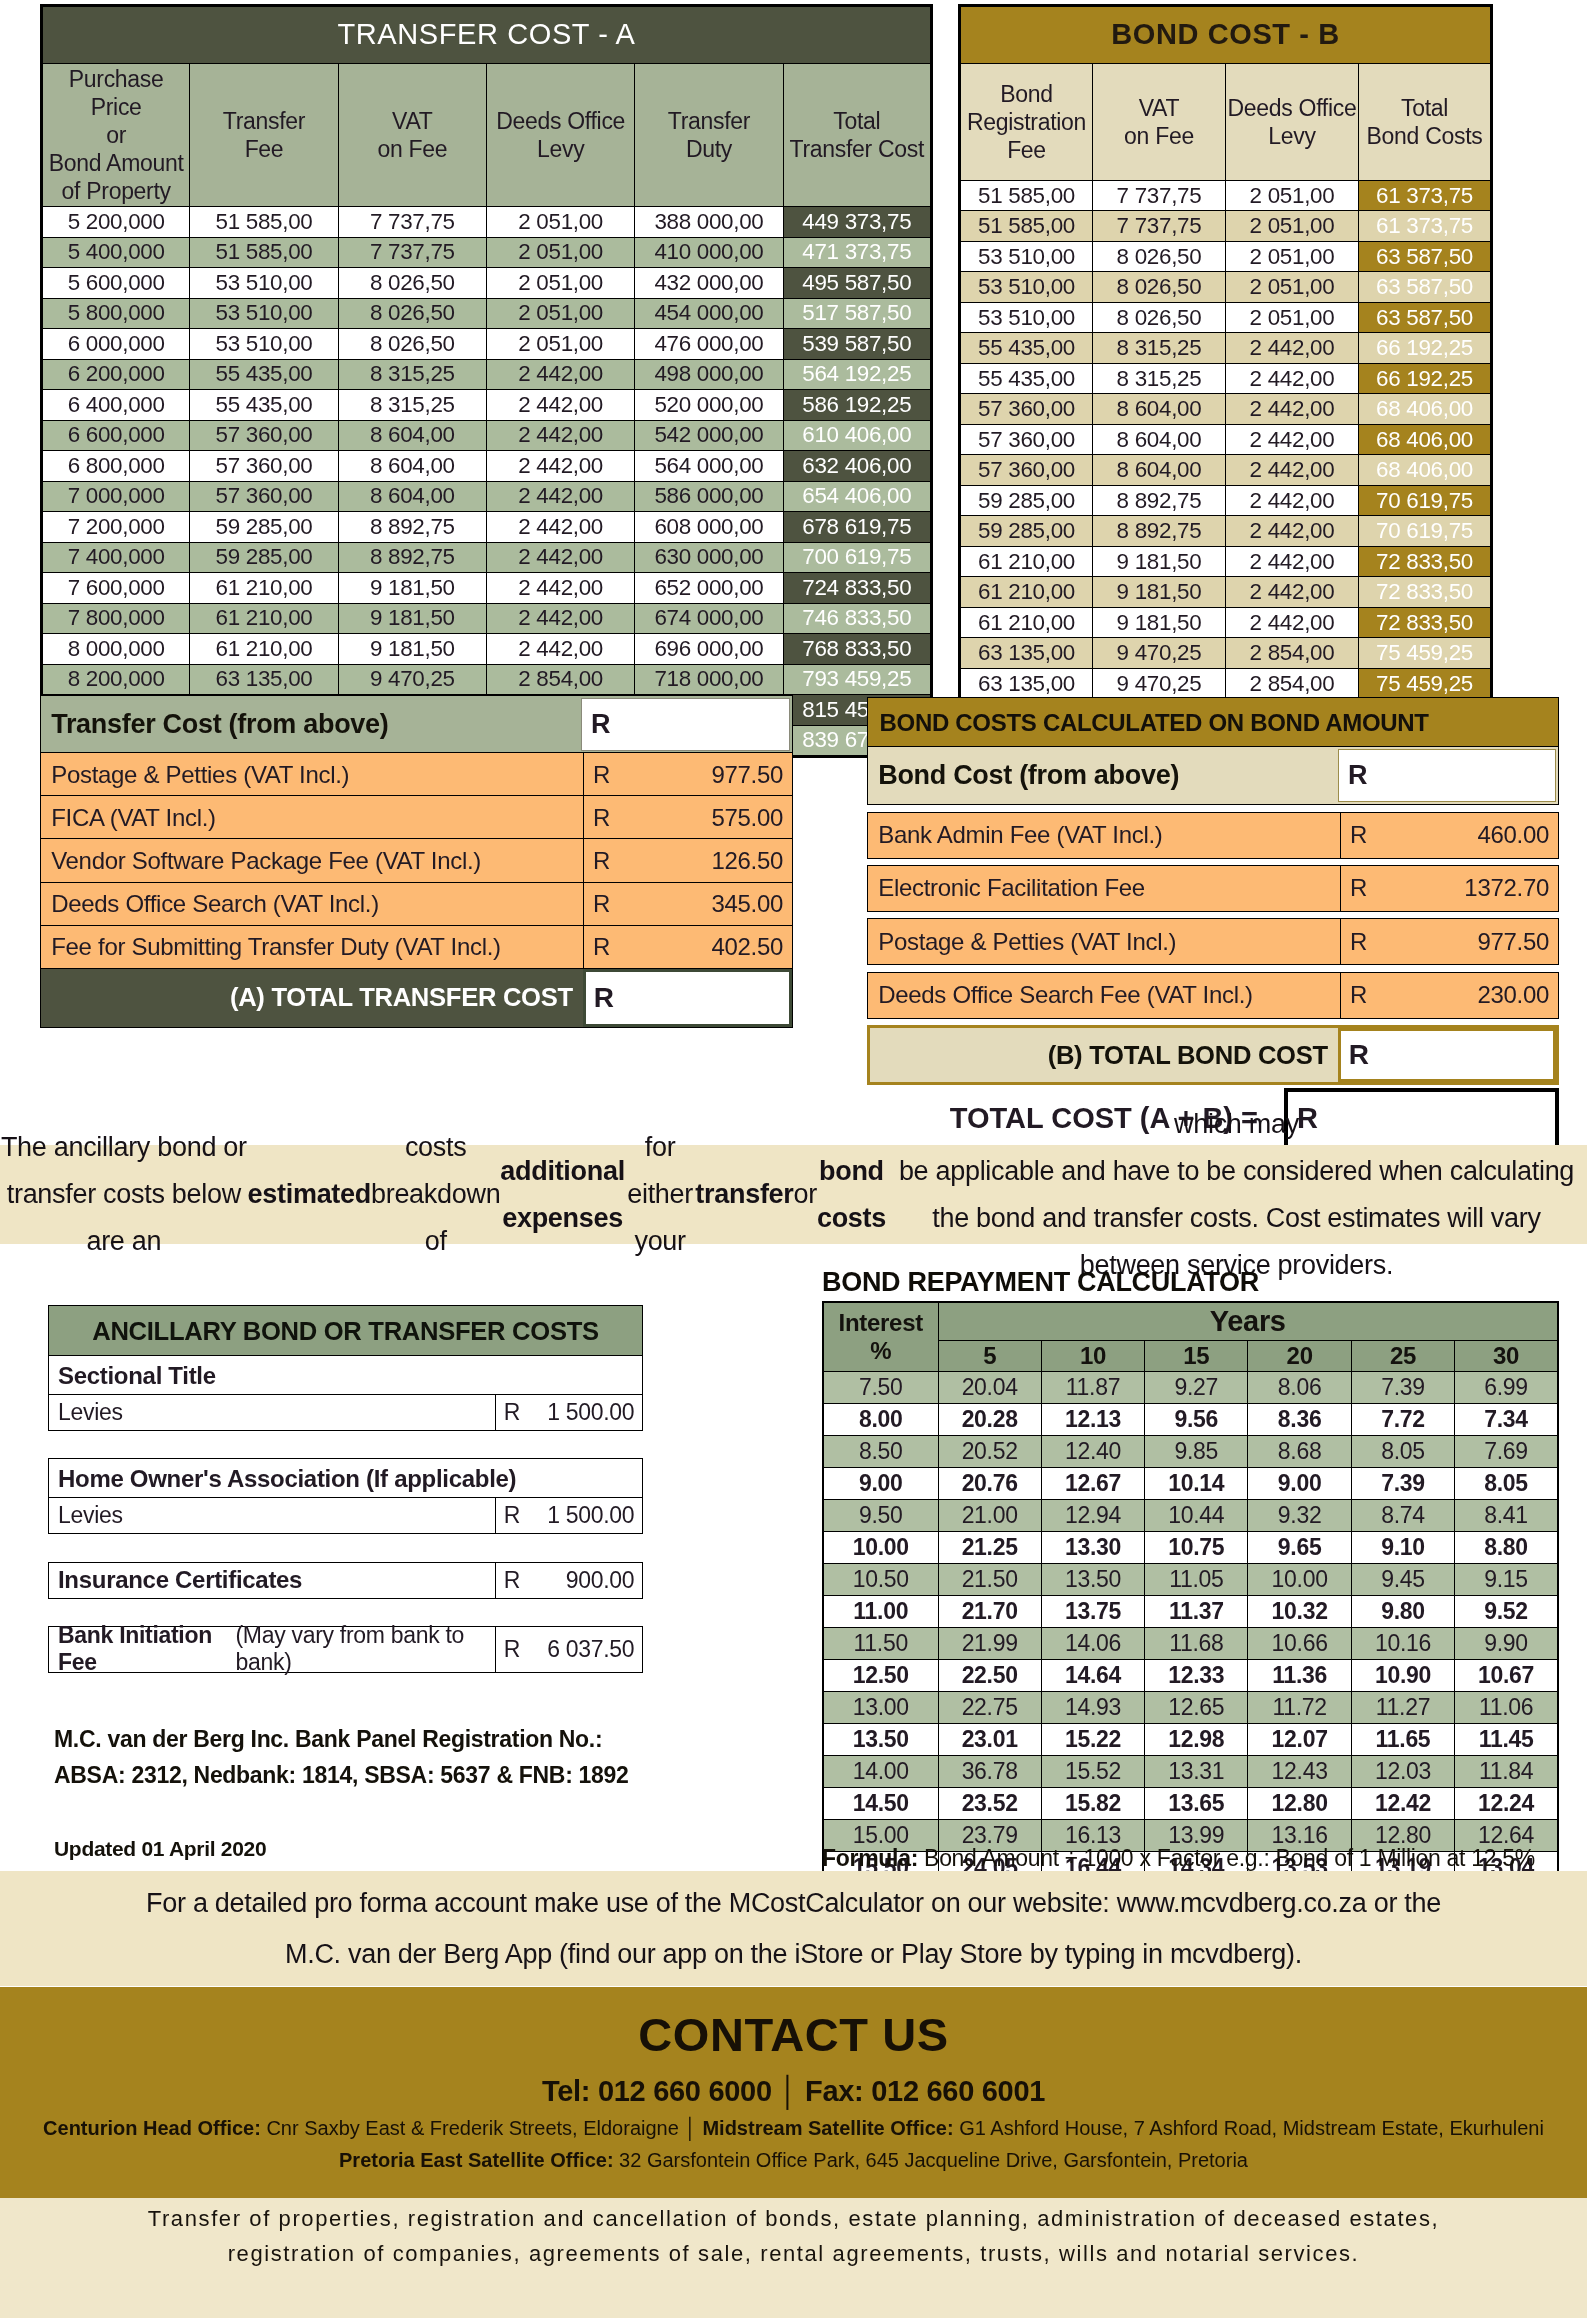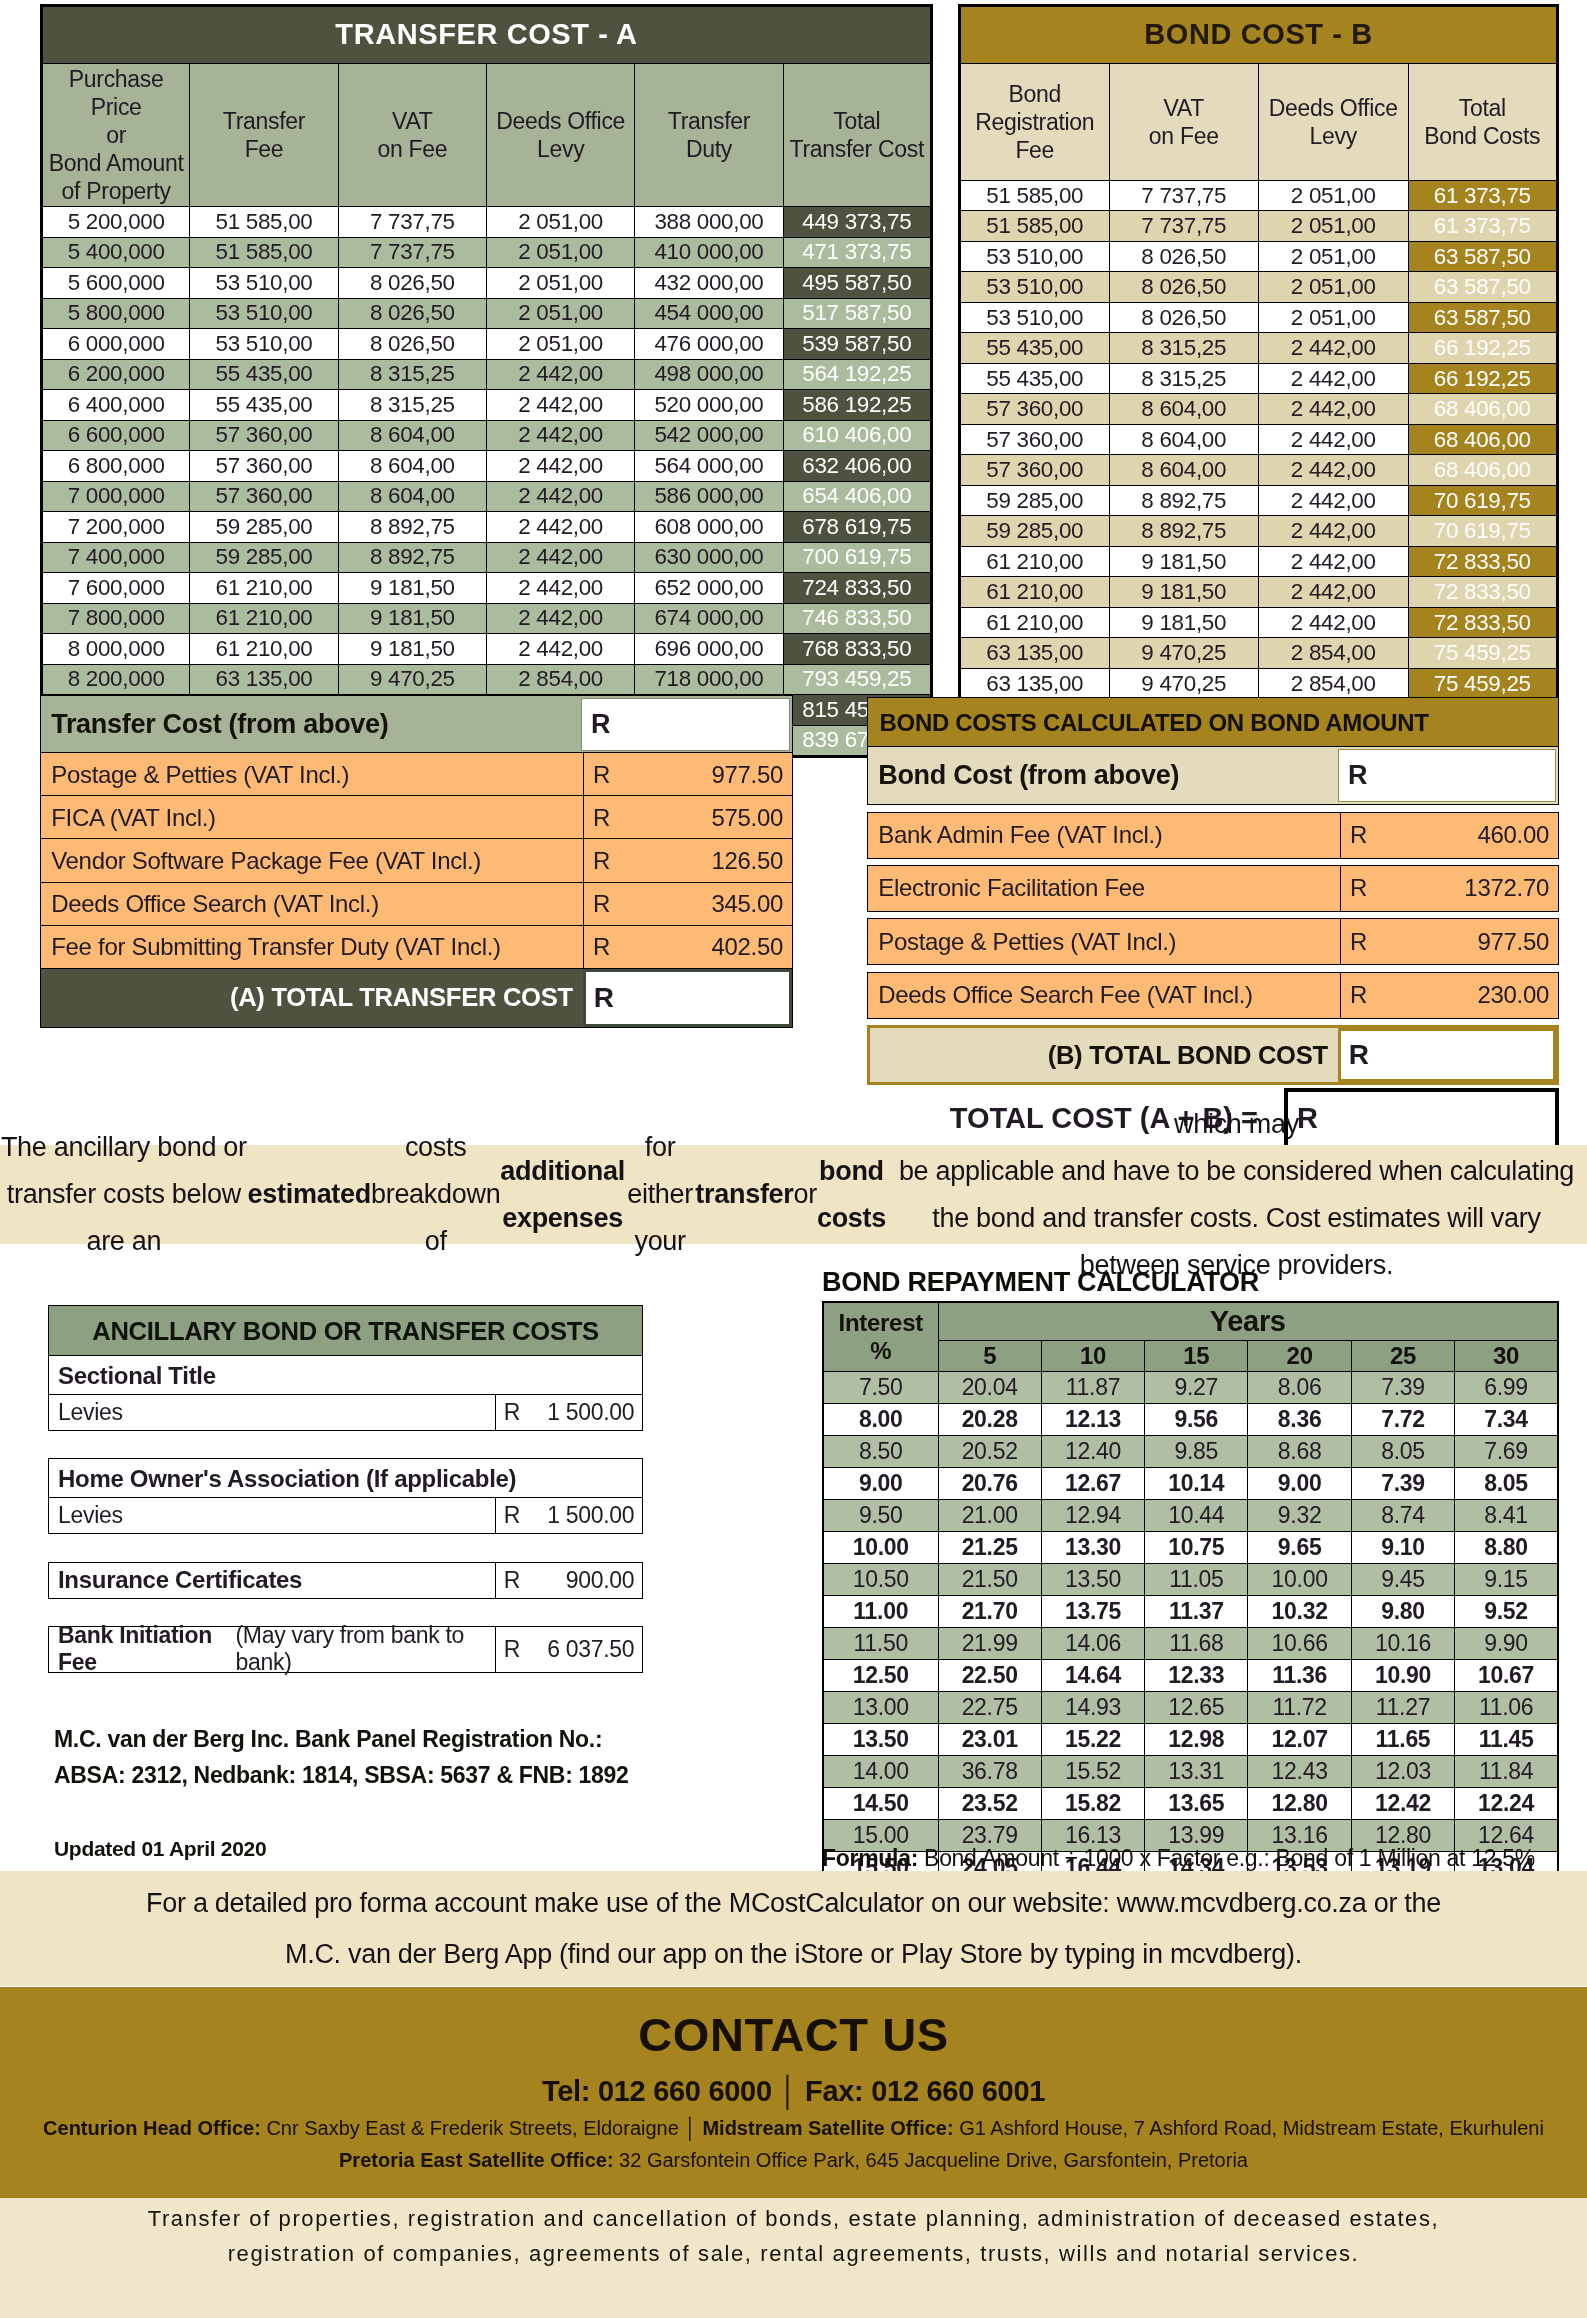--- a/index.html
+++ b/index.html
@@ -4,30 +4,30 @@
 <style>
   html,body{margin:0;padding:0;background:#ffffff;}
   .page{position:relative;width:1587px;height:2319px;background:#ffffff;overflow:hidden;
         font-family:"Liberation Sans","DejaVu Sans",sans-serif;color:#221a24;letter-spacing:-0.3px;}
 
   table{border-collapse:collapse;table-layout:fixed;position:absolute;}
   th,td{overflow:hidden;}
 
   
   .tblA{left:40px;top:3.8px;width:893px;border:3.2px solid #000;}
-  .tblA th.title{height:54px;background:#4e5340;color:#fff;font-size:29px;font-weight:bold;letter-spacing:0.6px;}
+  .tblA th.title{height:54px;background:#4e5340;color:#fff;font-size:29px;font-weight:normal;letter-spacing:0.6px;}
   .tblA tr.heads th{height:114px;background:#a6b397;font-size:23px;font-weight:normal;
                     white-space:pre-line;line-height:1.22;border:1.3px solid #000;}
   .tblA td{height:27.5px;font-size:22.4px;text-align:center;border:1.3px solid #000;background:#fff;color:#221a24;}
   .tblA tr.shade td{background:#abbb9d;margin-top:8px;}
   .tblA td.tint{background:#d9e1d1;}
   .tblA td:last-child{background:#4e5340;color:#fff;}
 
   
-  .tblB{left:958px;top:3.8px;width:601px;border:3.2px solid #000;}
+  .tblB{left:958px;top:3.8px;width:535px;border:3.2px solid #000;}
   .tblB th.title{height:54px;background:#a5831e;color:#221a10;font-size:29px;font-weight:bold;letter-spacing:0.6px;}
   .tblB tr.heads th{height:114px;background:#e3dbbc;font-size:23px;font-weight:normal;
                     white-space:pre-line;line-height:1.22;border:1.3px solid #000;}
   .tblB td{height:27.5px;font-size:22.4px;text-align:center;border:1.3px solid #000;background:#fff;color:#221a24;}
   .tblB tr.shade td{background:#ded4ad;}
   .tblB td:last-child{background:#a5831e;color:#fff;}
 
   
   .calcA{position:absolute;left:40px;top:697px;width:753px;}
   .calcB{position:absolute;left:867px;top:697px;width:692px;}

